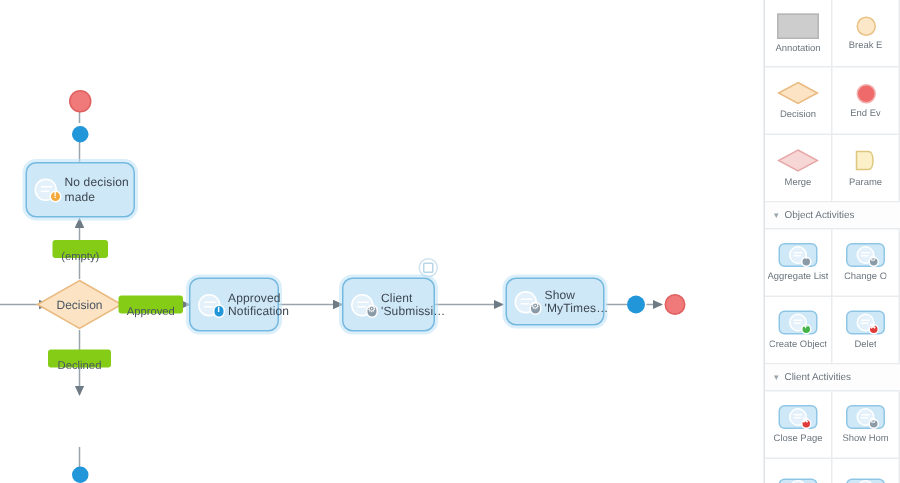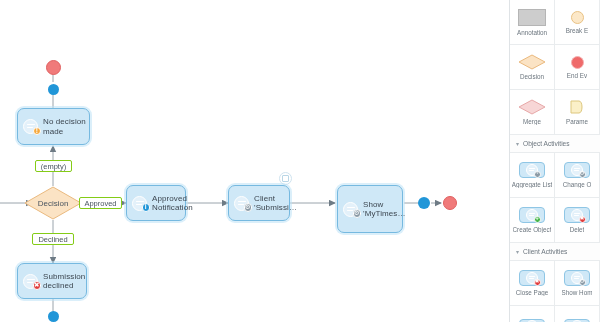--- a/index.html
+++ b/index.html
@@ -62,23 +62,23 @@
   .diamond{
     position:absolute;
     display:flex;align-items:center;justify-content:center;
   }
   .diamond svg{position:absolute;left:0;top:0;}
   .diamond span{position:relative;font-size:8px;color:#4a5560;}
 
   
   .pill{
     position:absolute;box-sizing:border-box;
-    background:#ffffff;border:1px solid #84cc16;border-radius:2px;
+    background:#ffffff;border:6px solid #84cc16;border-radius:2px;
     font-size:7.5px;color:#4a5560;
-    display:flex;align-items:center;justify-content:center;
+    display:flex;justify-content:center;
     height:12px;padding:0 3px;white-space:nowrap;
   }
 
   
   .dot{position:absolute;border-radius:50%;box-sizing:border-box;}
   .dot.blue{background:#2196d8;}
   .dot.red{background:#f07a7a;border:1px solid #e06060;}
 
   
   .minibadge{
@@ -226,50 +226,39 @@
         <span class="gear">
             <i></i>
             <i></i>
           </span>
         <span class="badge gearsm">⚙</span>
       </span>
       <span class="nlabel">Client
 'Submissi…</span>
     </div>
 
-    <div class="node" style="left:337px;top:185px;width:66px;height:48px;">
+    <div class="node" style="left:337px;top:185px;width:66px;height:32px;">
       <span class="gearwrap">
         <span class="gear">
             <i></i>
             <i></i>
           </span>
         <span class="badge gearsm">⚙</span>
       </span>
       <span class="nlabel">Show
 'MyTimes…</span>
     </div>
 
     <div class="dot blue" style="left:418px;top:197px;width:12px;height:12px;"></div>
     <div class="dot red" style="left:443px;top:196px;width:14px;height:14px;"></div>
 
     <div class="pill" style="left:32px;top:233px;width:42px;">
       <span>Declined</span>
     </div>
 
-    <div class="node" style="left:17px;top:263px;width:70px;height:36px;">
-      <span class="gearwrap">
-        <span class="gear">
-            <i></i>
-            <i></i>
-          </span>
-        <span class="badge err">✖</span>
-      </span>
-      <span class="nlabel">Submission
-declined</span>
-    </div>
 
     <div class="dot blue" style="left:48px;top:311px;width:11px;height:11px;"></div>
   </div>
 
   <div id="palette">
     <div class="pgrid" id="pgrid">
         <div class="pcell">
           <span class="ic-annotation"></span>
           <span class="plabel">Annotation</span>
         </div>

